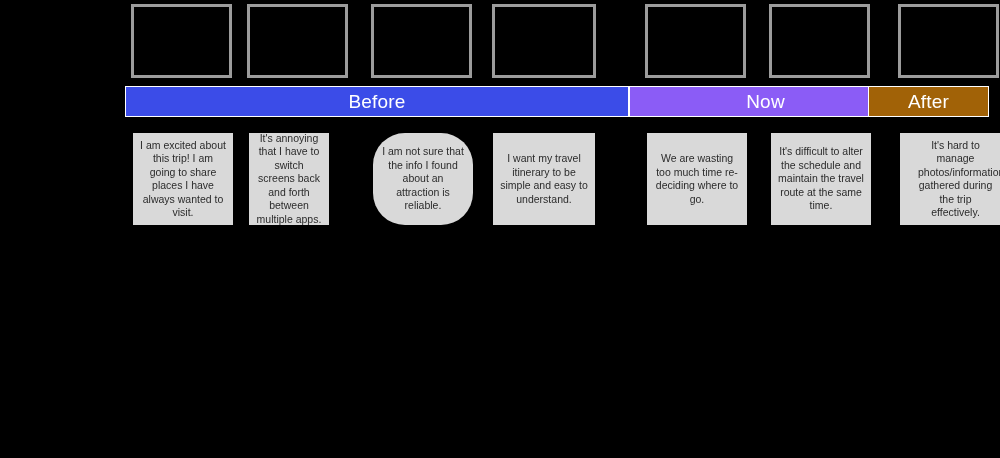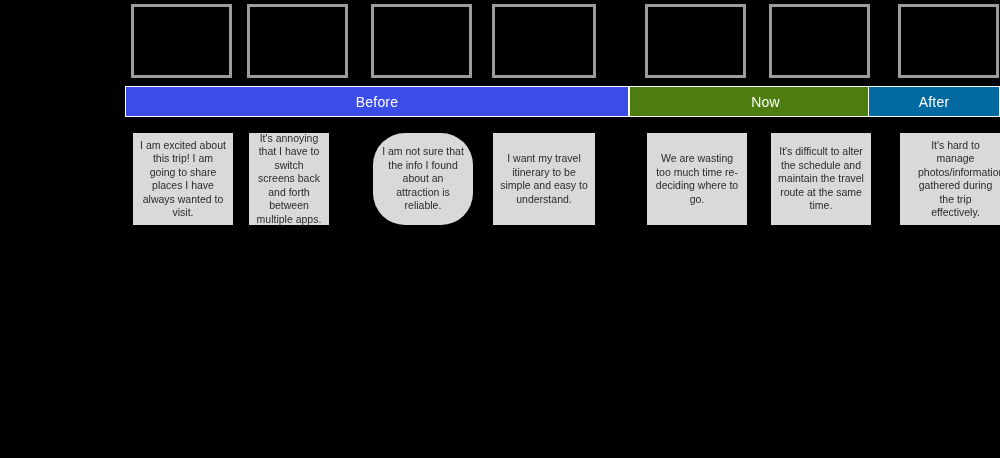--- a/index.html
+++ b/index.html
@@ -32,21 +32,21 @@
   .phase {
     position: absolute;
     top: 0;
     height: 31px;
     border: 1px solid #ffffff;
     box-sizing: border-box;
     display: flex;
     align-items: center;
     justify-content: center;
     color: #ffffff;
-    font-size: 14px;
+    font-size: 19px;
     letter-spacing: 0.2px;
   }
 
   
   .quote-row { position: absolute; left: 0; top: 133px; width: 1000px; height: 92px; }
   .quote {
     position: absolute;
     top: 0;
     height: 92px;
     background: #d9d9d9;
@@ -77,24 +77,24 @@
   <div class="thumb" style="left: 492px; width: 104px;"></div>
   <div class="thumb" style="left: 645px; width: 101px;"></div>
   <div class="thumb" style="left: 769px; width: 101px;"></div>
   <div class="thumb" style="left: 898px; width: 101px;"></div>
 </div>
 
 <div class="phase-bar">
   <div class="phase" style="left: 125px; width: 504px; background: rgb(59, 76, 232);">
     <span>Before</span>
   </div>
-  <div class="phase" style="left: 629px; width: 273px; background: #4d7c0f;">
+  <div class="phase" style="left: 629px; width: 273px; background: #8b5cf6;">
     <span>Now</span>
   </div>
-  <div class="phase" style="left: 868px; width: 132px; background: #0369a1;">
+  <div class="phase" style="left: 868px; width: 121px; background: #a16207;">
     <span>After</span>
   </div>
 </div>
 
 <div class="quote-row">
   <div class="quote" style="left: 133px; width: 100px;">
       <span>I am excited about this trip! I am going to share places I have always wanted to visit.</span>
     </div>
   <div class="quote" style="left: 249px; width: 80px;">
       <span>It's annoying that I have to switch screens back and forth between multiple apps.</span>

